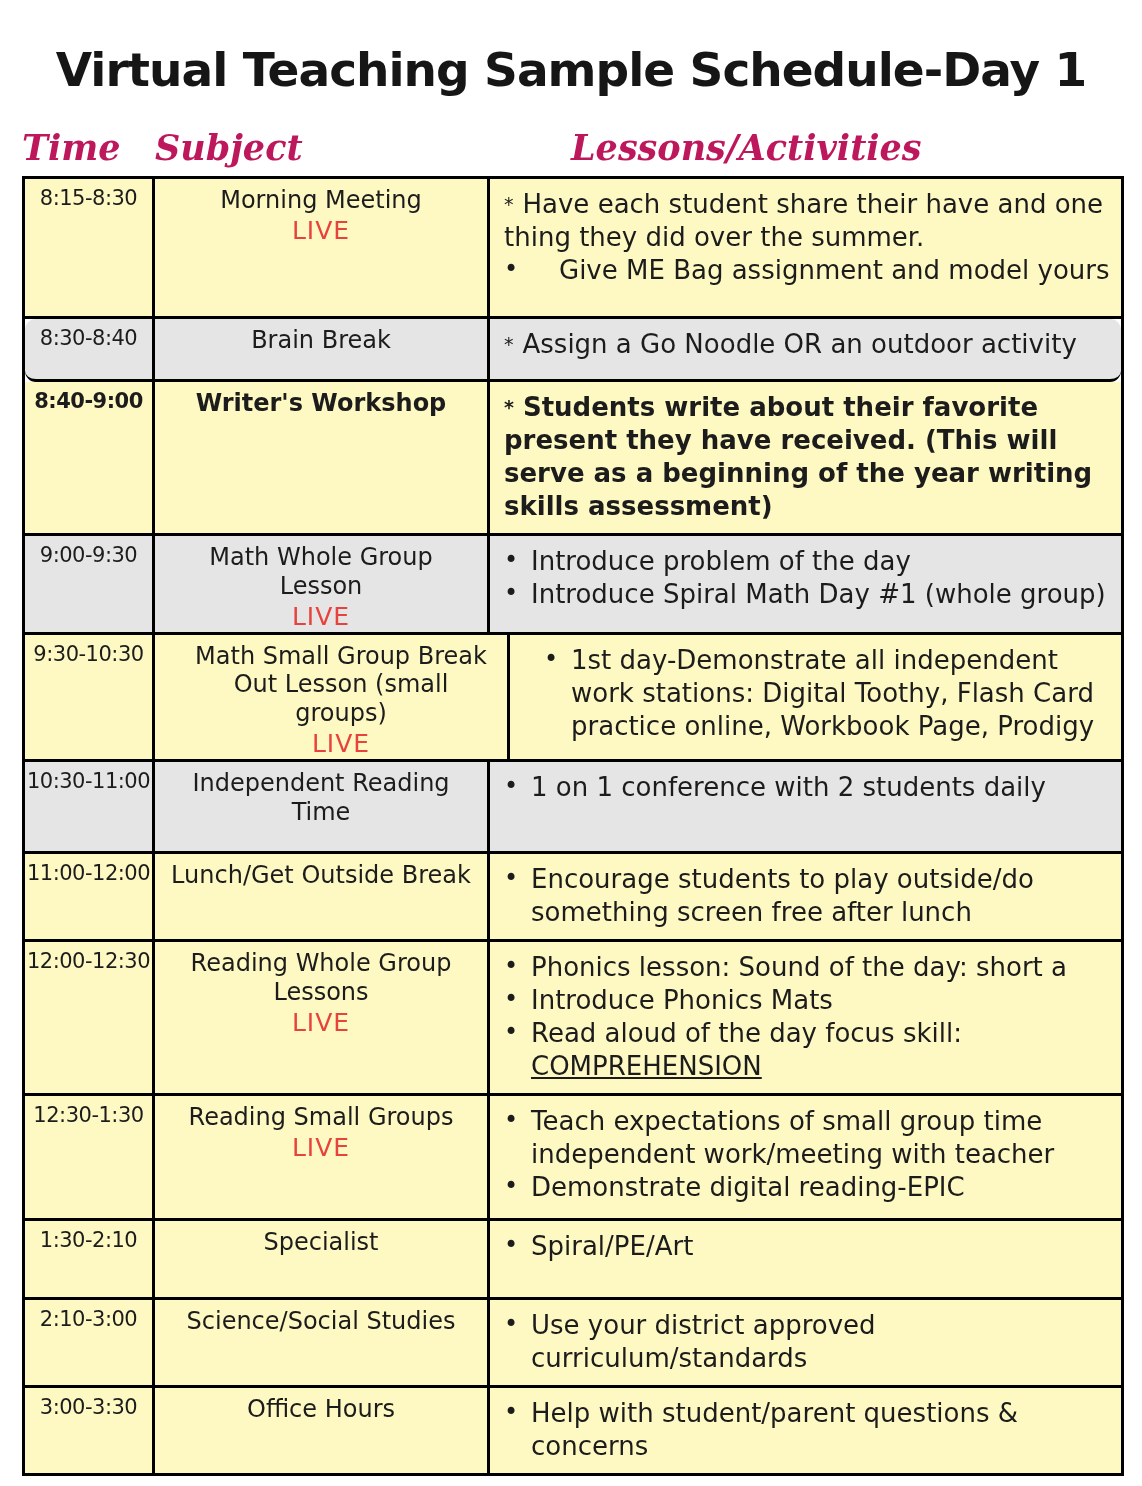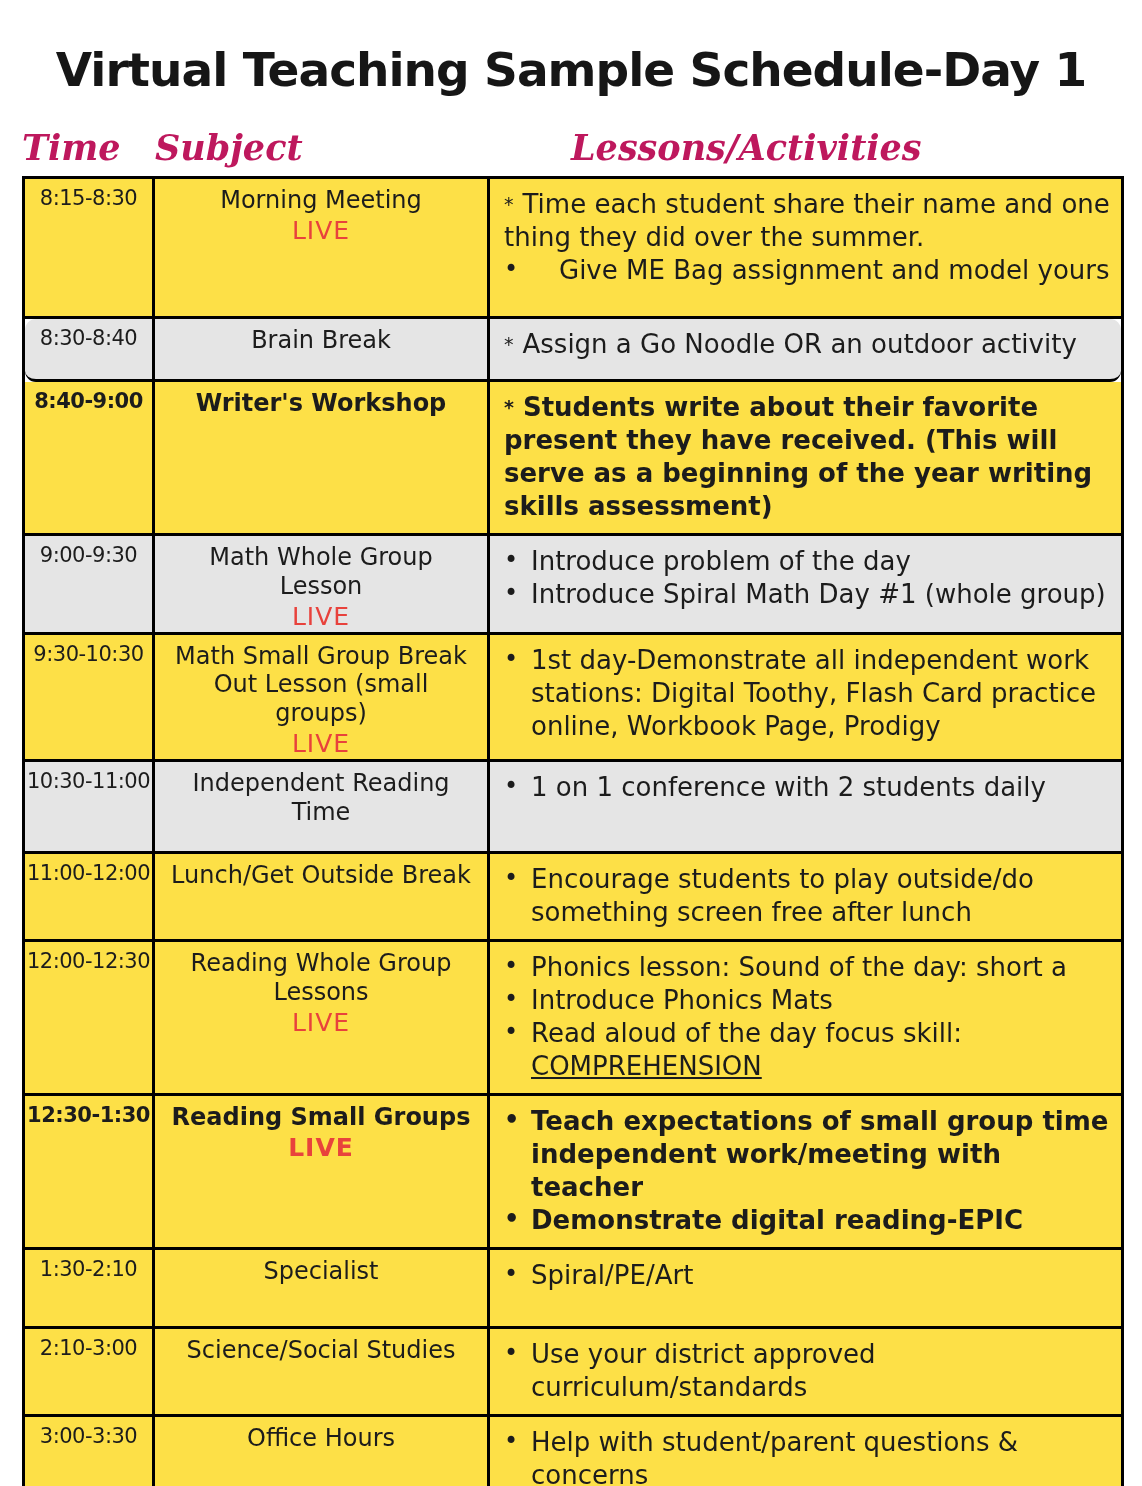--- a/index.html
+++ b/index.html
@@ -43,21 +43,21 @@
 
   .schedule-table {
     margin: 8px 18px 0 22px;
     border: 3px solid #000000;
     border-bottom: none;
     background: #ffffff;
   }
   .schedule-row {
     display: flex;
     border-bottom: 3px solid #000000;
-    background: #fde047;
+    background: #fef9c3;
     align-items: stretch;
   }
   .schedule-row.shaded { background: var(--shade, #e5e5e5); }
 
   .cell-time {
     flex: 0 0 130px;
     border-right: 3px solid #000000;
     text-align: center;
     padding-top: 7px;
     font-size: 21px;
@@ -98,25 +98,25 @@
     margin-right: 9px;
     vertical-align: 2px;
   }
   .activity.cont { padding-left: 27px; text-decoration: underline; }
 
   
   .schedule-row:nth-of-type(1)  { min-height: 140px; }
   .schedule-row:nth-of-type(2)  { min-height: 63px; border-radius: 11px;  }
   .schedule-row:nth-of-type(3)  { min-height: 152px; font-weight: bold; }
   .schedule-row:nth-of-type(4)  { min-height: 96px;  }
-  .schedule-row:nth-of-type(5)  { min-height: 101px; }
+  .schedule-row:nth-of-type(5)  { min-height: 101px; gap: 20px; }
   .schedule-row:nth-of-type(6)  { min-height: 92px;  }
   .schedule-row:nth-of-type(7)  { min-height: 76px;  }
   .schedule-row:nth-of-type(8)  { min-height: 151px; }
-  .schedule-row:nth-of-type(9)  { min-height: 125px; font-weight: bold; }
+  .schedule-row:nth-of-type(9)  { min-height: 125px; }
   .schedule-row:nth-of-type(10) { min-height: 79px;  }
   .schedule-row:nth-of-type(11) { min-height: 86px;  }
   .schedule-row:nth-of-type(12) { min-height: 82px;  border-bottom: 3px solid #000; }
 </style>
 </head>
 <body>
 
 <div class="page">
 
   <h1 class="doc-title">Virtual Teaching Sample Schedule-Day 1</h1>
@@ -130,21 +130,21 @@
   <div class="schedule-table">
       <div class="schedule-row">
     <div class="cell-time">
       <span class="time-text">8:15-8:30</span>
     </div>
     <div class="cell-subject">
       <span class="subject-text">Morning Meeting</span>
       <span class="live-label">LIVE</span>
     </div>
     <div class="cell-activities">
-          <div class="activity star"><span class="bullet">*</span><span class="atext">Time each student share their name and one thing they did over the summer.</span></div>
+          <div class="activity star"><span class="bullet">*</span><span class="atext">Have each student share their have and one thing they did over the summer.</span></div>
           <div class="activity dot gap">
             <span class="bullet">•</span>
             <span class="atext">Give ME Bag assignment and model yours</span>
           </div>
         </div>
   </div>
       <div class="schedule-row shaded">
     <div class="cell-time">
       <span class="time-text">8:30-8:40</span>
     </div>

